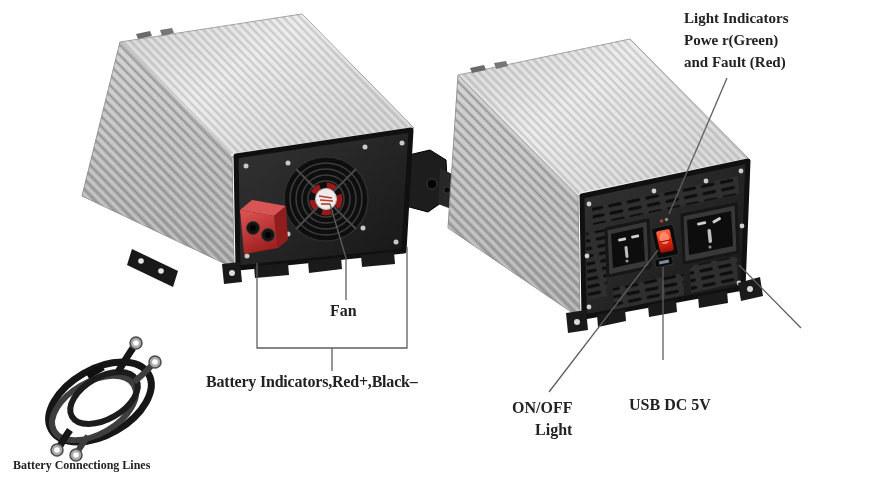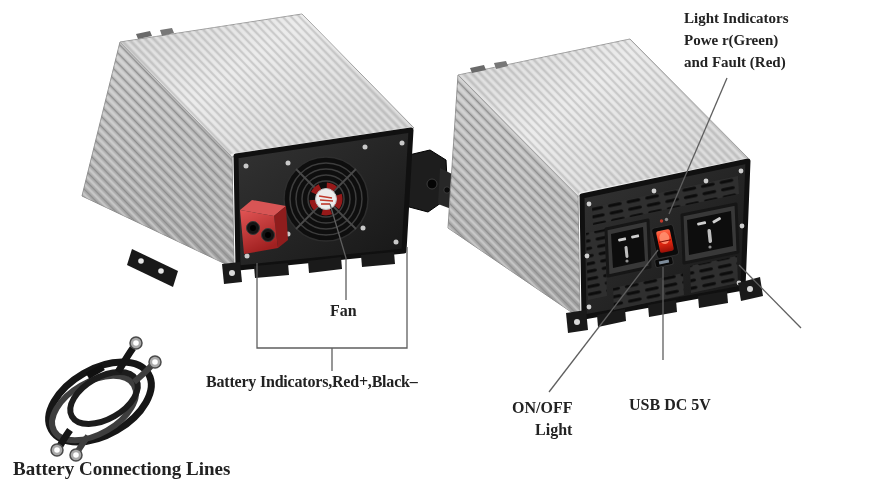--- a/index.html
+++ b/index.html
@@ -8,21 +8,21 @@
          font-family:"DejaVu Serif","Liberation Serif",serif;}
   .art{position:absolute;left:0;top:0;}
   .lbl{position:absolute;font-weight:700;color:#222222;white-space:nowrap;
        font-family:Liberation Serif, serif;}
   .lbl-light{left:684px;top:7px;font-size:15px;line-height:22px;}
   .lbl-fan{left:330px;top:302px;font-size:16px;text-align:center;}
   .lbl-batt-conn{left:206px;top:373px;font-size:16px;letter-spacing:-0.2px;}
   .lbl-onoff{left:512px;top:397px;font-size:16px;line-height:22px;text-align:right;}
   .lbl-usb{left:629px;top:364px;font-size:16px;margin-top:32px;}
   .lbl-ac{left:749px;top:336px;font-size:16px;}
-  .lbl-batt-lines{left:13px;top:458px;font-size:19px;}
+  .lbl-batt-lines{left:13px;top:458px;font-size:12px;}
 </style>
 </head>
 <body>
 
 <div class="stage">
 
 <svg class="art" width="875" height="492" viewBox="0 0 875 492">
   <defs>
     <linearGradient id="gradTop" x1="0" y1="0" x2="0.9" y2="0.6">
       <stop offset="0" stop-color="#c7c7c7"></stop>

